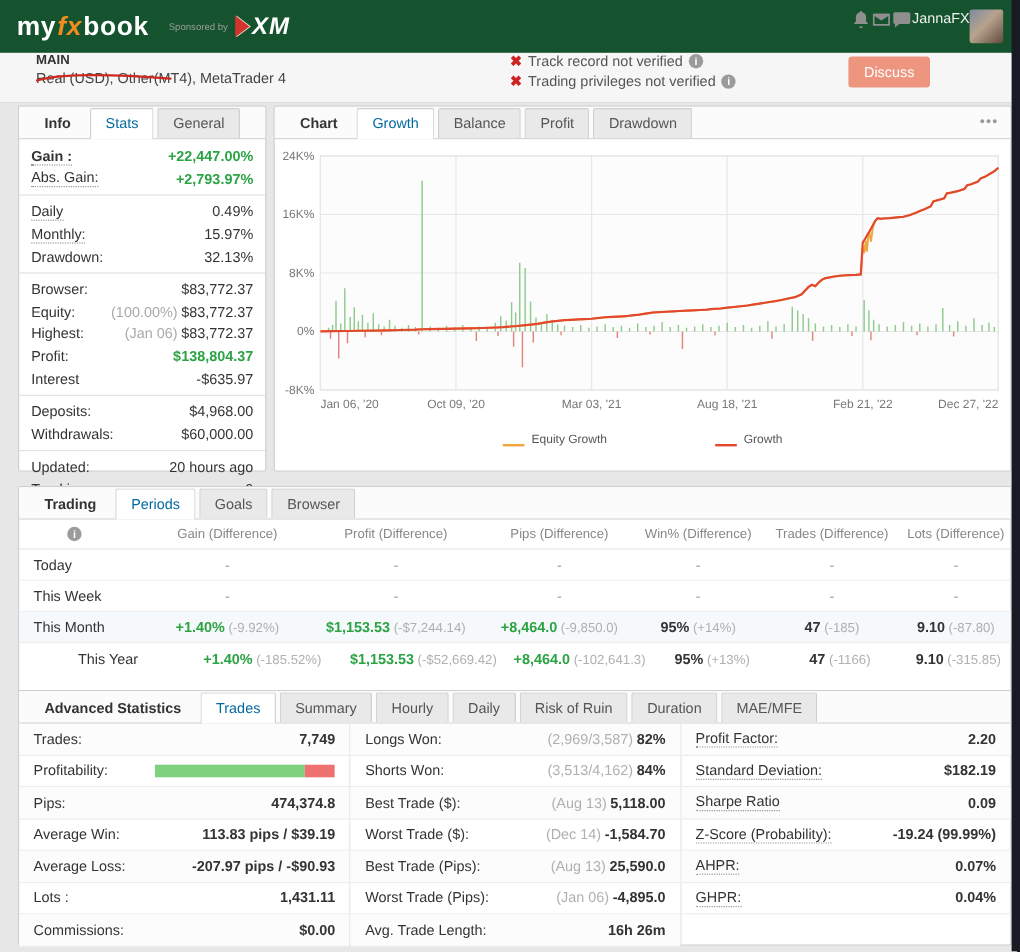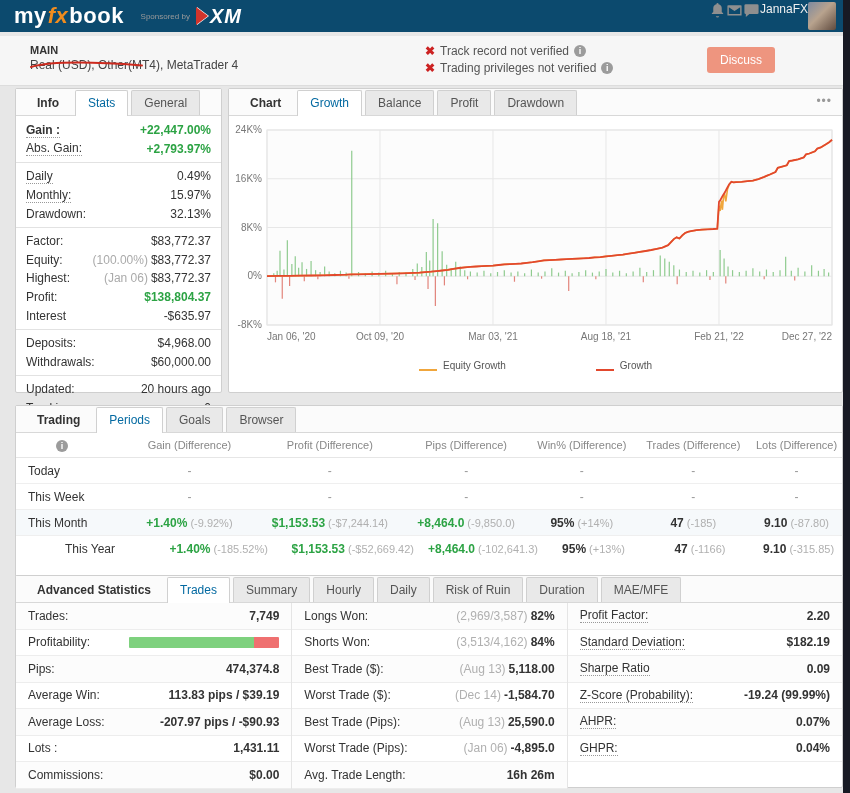--- a/index.html
+++ b/index.html
@@ -2,21 +2,21 @@
 <html><head>
 <meta charset="utf-8">
 <style>
   * { margin:0; padding:0; box-sizing:border-box; }
   html,body { width:850px; height:793px; }
   body { font-family:"Liberation Sans", sans-serif; background:#e7e7e7; position:relative; overflow:hidden; }
 
   .page { position:absolute; inset:0; }
 
   
-  .topbar { position:absolute; left:0; top:0; width:850px; height:32px; background:#0c4a6e; display:flex; align-items:center; padding:0 14px; z-index:5; }
+  .topbar { position:absolute; left:0; top:0; width:850px; height:44px; background:#14532d; display:flex; align-items:center; padding:0 14px; z-index:5; }
   .logo { display:flex; align-items:baseline; font-weight:bold; font-size:22px; letter-spacing:.5px; }
   .logo .l-my,.logo .l-book { color:#ffffff; }
   .logo .l-fx { color:#f08c1e; font-style:italic; padding:0 1px; }
   .sponsored { margin-left:14px; color:#9a9a9a; font-size:8px; line-height:9px; text-align:right; width:52px; }
   .xm-logo { display:flex; align-items:center; margin-left:6px; }
   .xm-mark { width:0; height:0; border-top:9px solid transparent; border-bottom:9px solid transparent; border-left:12px solid #d0342c; margin-right:2px; filter:drop-shadow(1px 0 0 #fff); }
   .xm-text { color:#fff; font-weight:bold; font-style:italic; font-size:20px; letter-spacing:1px; }
   .topbar-right { margin-left:auto; display:flex; align-items:flex-start; }
   .top-icon { width:17px; height:17px; cursor:pointer; }
   .top-icon svg { width:100%; height:100%; fill:#8f8f8f; }
@@ -180,21 +180,21 @@
         <div class="info-row">
           <span class="lbl dotted">Monthly:</span>
           <span class="val"><span class="main">15.97%</span></span>
         </div>
         <div class="info-row">
           <span class="lbl">Drawdown:</span>
           <span class="val"><span class="main">32.13%</span></span>
         </div>
         <div class="info-sep"></div>
         <div class="info-row">
-          <span class="lbl">Factor:</span>
+          <span class="lbl">Browser:</span>
           <span class="val"><span class="main">$83,772.37</span></span>
         </div>
         <div class="info-row">
           <span class="lbl">Equity:</span>
           <span class="val"><span class="muted">(100.00%)</span><span class="main">$83,772.37</span></span>
         </div>
         <div class="info-row">
           <span class="lbl">Highest:</span>
           <span class="val"><span class="muted">(Jan 06)</span><span class="main">$83,772.37</span></span>
         </div>

